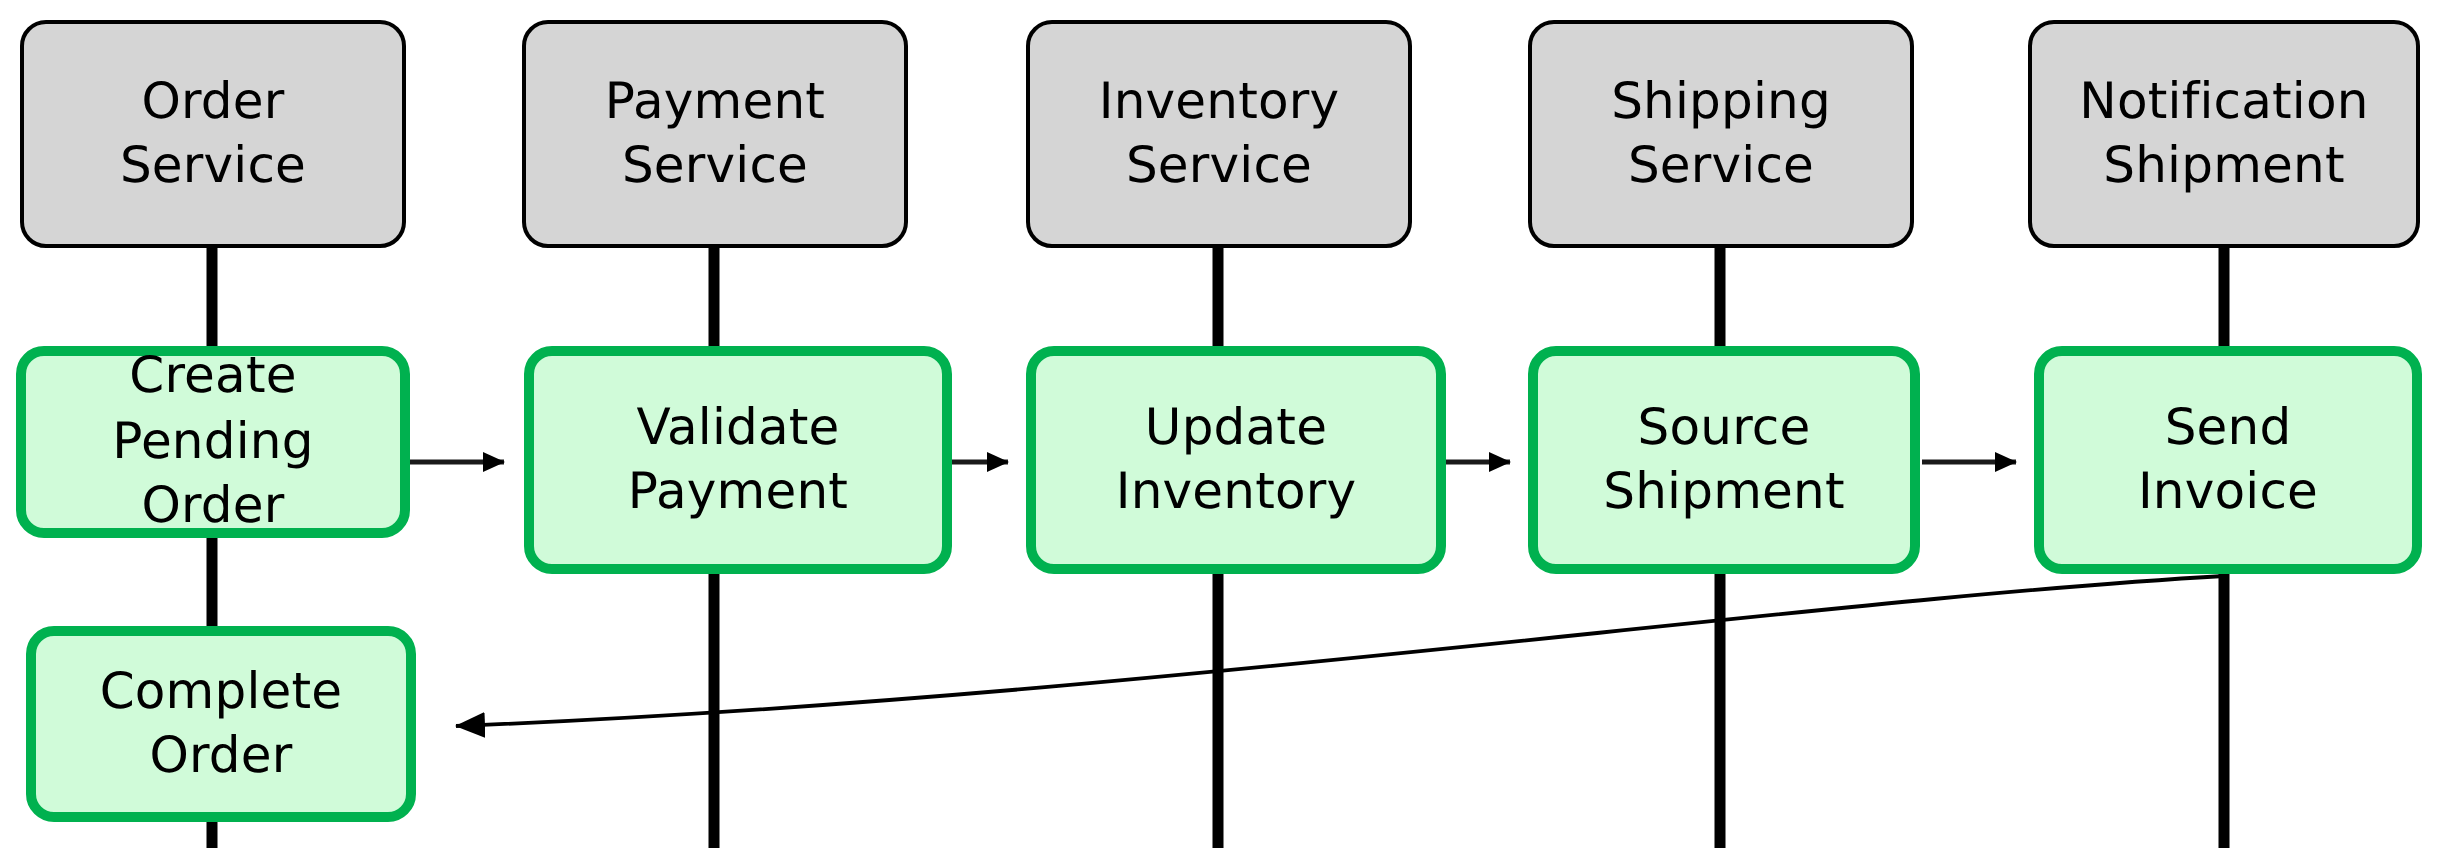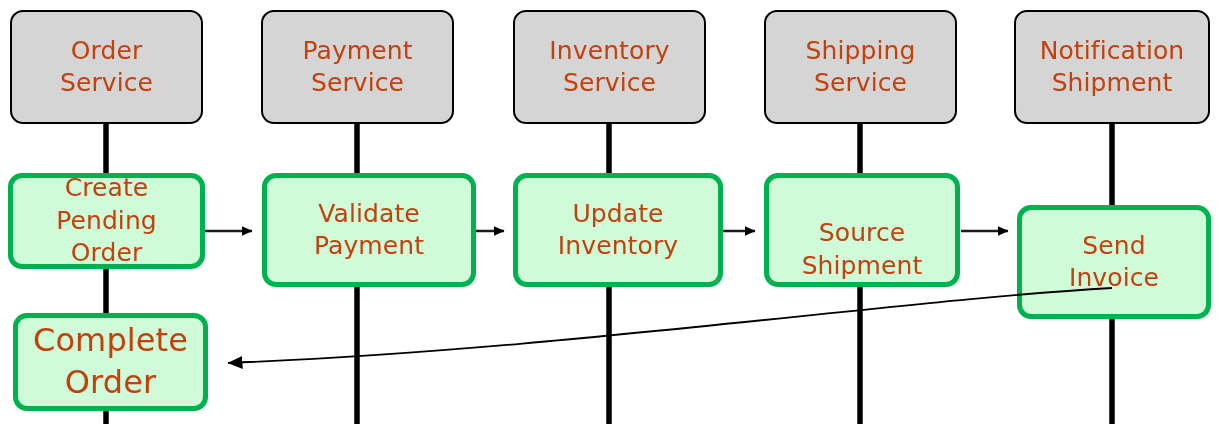--- a/index.html
+++ b/index.html
@@ -28,21 +28,21 @@
     position: absolute;
     box-sizing: border-box;
     display: flex;
     align-items: center;
     justify-content: center;
     text-align: center;
     z-index: 3;
   }
   .node-label {
     display: block;
-    color: #c2410c;
+    color: #000000;
     line-height: 1.30;
     white-space: pre-line;
     letter-spacing: 0.1px;
   }
   .service-node {
     background: #d5d5d5;
     border: 2.6px solid #000000;
     border-radius: 13px;
   }
   .service-node .node-label {
@@ -50,21 +50,21 @@
   }
   .action-node {
     background: #d0fbd9;
     border: 5px solid #00b14f;
     border-radius: 14px;
   }
   .action-node .node-label {
     font-size: 25px;
   }
   .action-node.compact .node-label {
-    font-size: 32px;
+    font-size: 25px;
   }
 </style>
 </head>
 <body>
 
 <div id="diagram-root">
 
   <svg id="edge-layer" viewBox="0 0 1222 424" width="1222" height="424" xmlns="http://www.w3.org/2000/svg">
     <defs>
       <marker id="solid-arrow" markerWidth="12" markerHeight="12" refX="10.5" refY="5" orient="auto" markerUnits="userSpaceOnUse">
@@ -122,25 +122,25 @@
 Order</span>
   </div>
   <div class="node action-node" style="left:262px; top:173px; width:214px; height:114px;">
     <span class="node-label">Validate
 Payment</span>
   </div>
   <div class="node action-node" style="left:513px; top:173px; width:210px; height:114px;">
     <span class="node-label">Update
 Inventory</span>
   </div>
-  <div class="node action-node" style="left:764px; top:173px; width:196px; height:114px;align-items:flex-end;">
+  <div class="node action-node" style="left:764px; top:173px; width:196px; height:114px;">
     <span class="node-label">Source
 Shipment</span>
   </div>
-  <div class="node action-node" style="left:1017px; top:173px; width:194px; height:114px;margin-top:32px;">
+  <div class="node action-node" style="left:1017px; top:173px; width:194px; height:114px;">
     <span class="node-label">Send
 Invoice</span>
   </div>
 
   <svg style="position:absolute; left:0; top:0; z-index:4; pointer-events:none;" viewBox="0 0 1222 424" width="1222" height="424" xmlns="http://www.w3.org/2000/svg">
     <path d="M 1112 288 C 900 300, 560 350, 228 363" fill="none" stroke="#000000" stroke-width="1.9" marker-end="url(#thin-arrow)"></path>
   </svg>
 
 </div>
 

